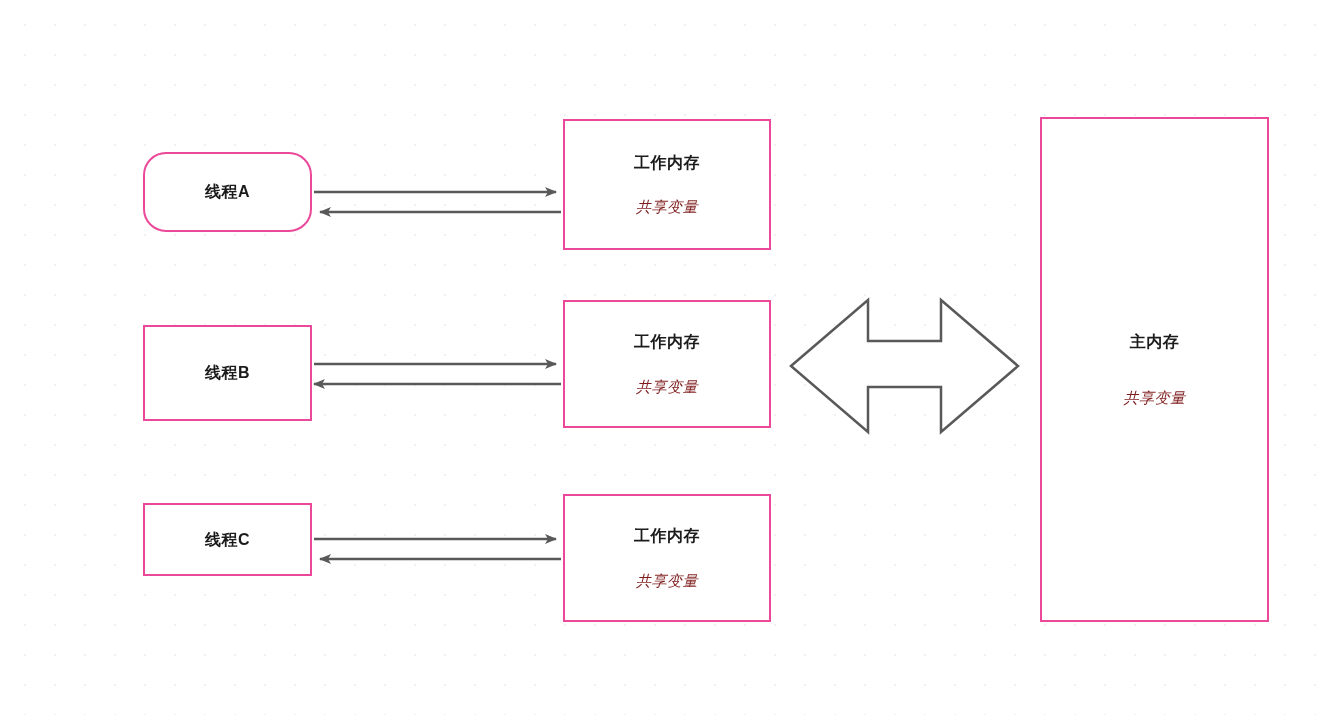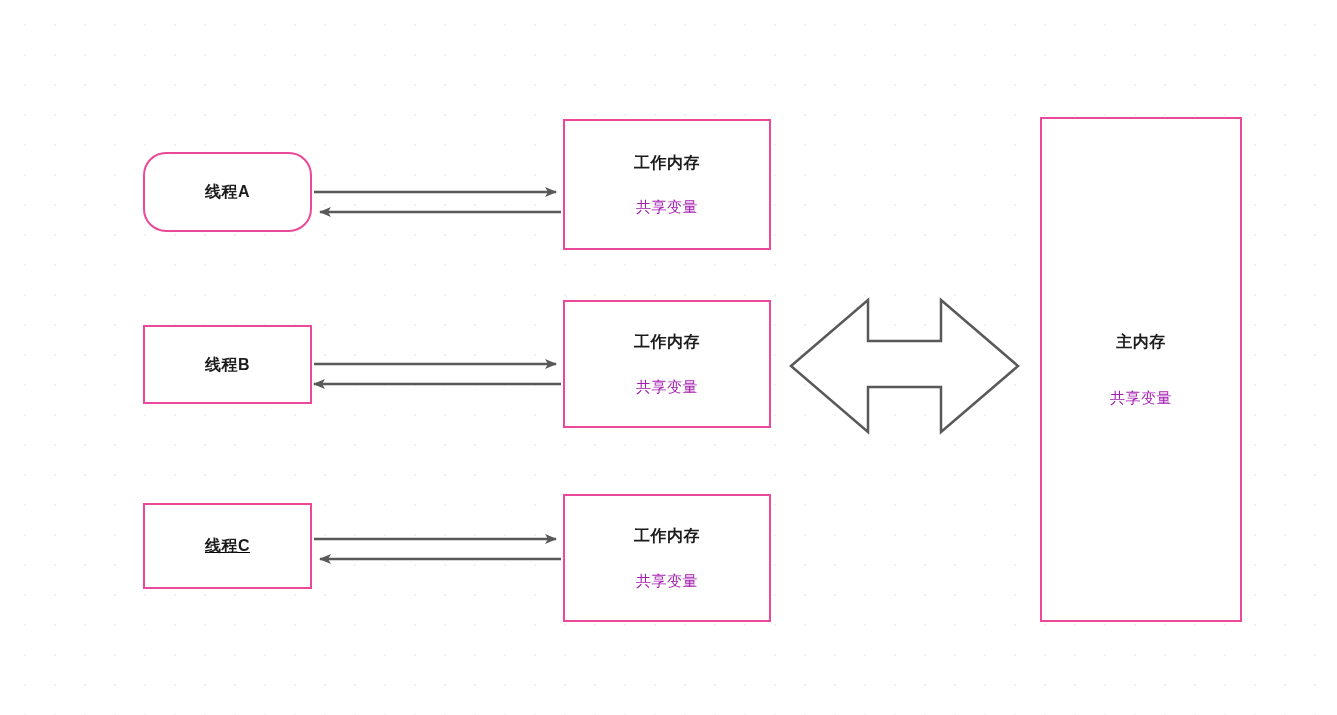--- a/index.html
+++ b/index.html
@@ -40,23 +40,24 @@
   .node .title {
     font-weight: bold;
     font-size: 16px;
     color: #1b1b1b;
     letter-spacing: 0.5px;
     line-height: 1.2;
   }
   .node .sub {
     font-weight: normal;
     font-size: 15px;
-    color: #a21caf;
+    color: #7f1d1d;
     letter-spacing: 0.5px;
     line-height: 1.2;
+    font-style: italic;
   }
   
   .thread-node .title {
     font-size: 16px;
   }
   
   .wm-node .title { margin-bottom: 26px; }
 
   
   #main-memory .title { margin-bottom: 38px; }
@@ -75,44 +76,44 @@
 <body>
 
 <div id="canvas">
 
   <div id="grid-layer"></div>
 
   <div class="node thread-node" style="left:143px; top:152px; width:169px; height:80px;border-radius:23px;">
     <span class="title">线程A</span>
   </div>
 
-  <div class="node thread-node" style="left:143px; top:325px; width:169px; height:79px;">
+  <div class="node thread-node" style="left:143px; top:325px; width:169px; height:96px;">
     <span class="title">线程B</span>
   </div>
 
-  <div class="node thread-node" style="left:143px; top:503px; width:169px; height:86px;text-decoration:underline;">
+  <div class="node thread-node" style="left:143px; top:503px; width:169px; height:73px;">
     <span class="title">线程C</span>
   </div>
 
   <div class="node wm-node" style="left:563px; top:119px; width:208px; height:131px;">
     <span class="title">工作内存</span>
     <span class="sub">共享变量</span>
   </div>
 
   <div class="node wm-node" style="left:563px; top:300px; width:208px; height:128px;">
     <span class="title">工作内存</span>
     <span class="sub">共享变量</span>
   </div>
 
   <div class="node wm-node" style="left:563px; top:494px; width:208px; height:128px;">
     <span class="title">工作内存</span>
     <span class="sub">共享变量</span>
   </div>
 
-  <div class="node" id="main-memory" style="left:1040px; top:117px; width:202px; height:505px;">
+  <div class="node" id="main-memory" style="left:1040px; top:117px; width:229px; height:505px;">
     <span class="title">主内存</span>
     <span class="sub">共享变量</span>
   </div>
 
   <svg class="overlay" viewBox="0 0 1337 715">
     <defs>
       <marker id="arrow-right" markerWidth="12" markerHeight="10" refX="11" refY="5" orient="auto" markerUnits="userSpaceOnUse">
         <path d="M0,0 L12,5 L0,10 L3,5 Z" fill="#595959"></path>
       </marker>
       <marker id="arrow-left" markerWidth="12" markerHeight="10" refX="11" refY="5" orient="auto" markerUnits="userSpaceOnUse">

